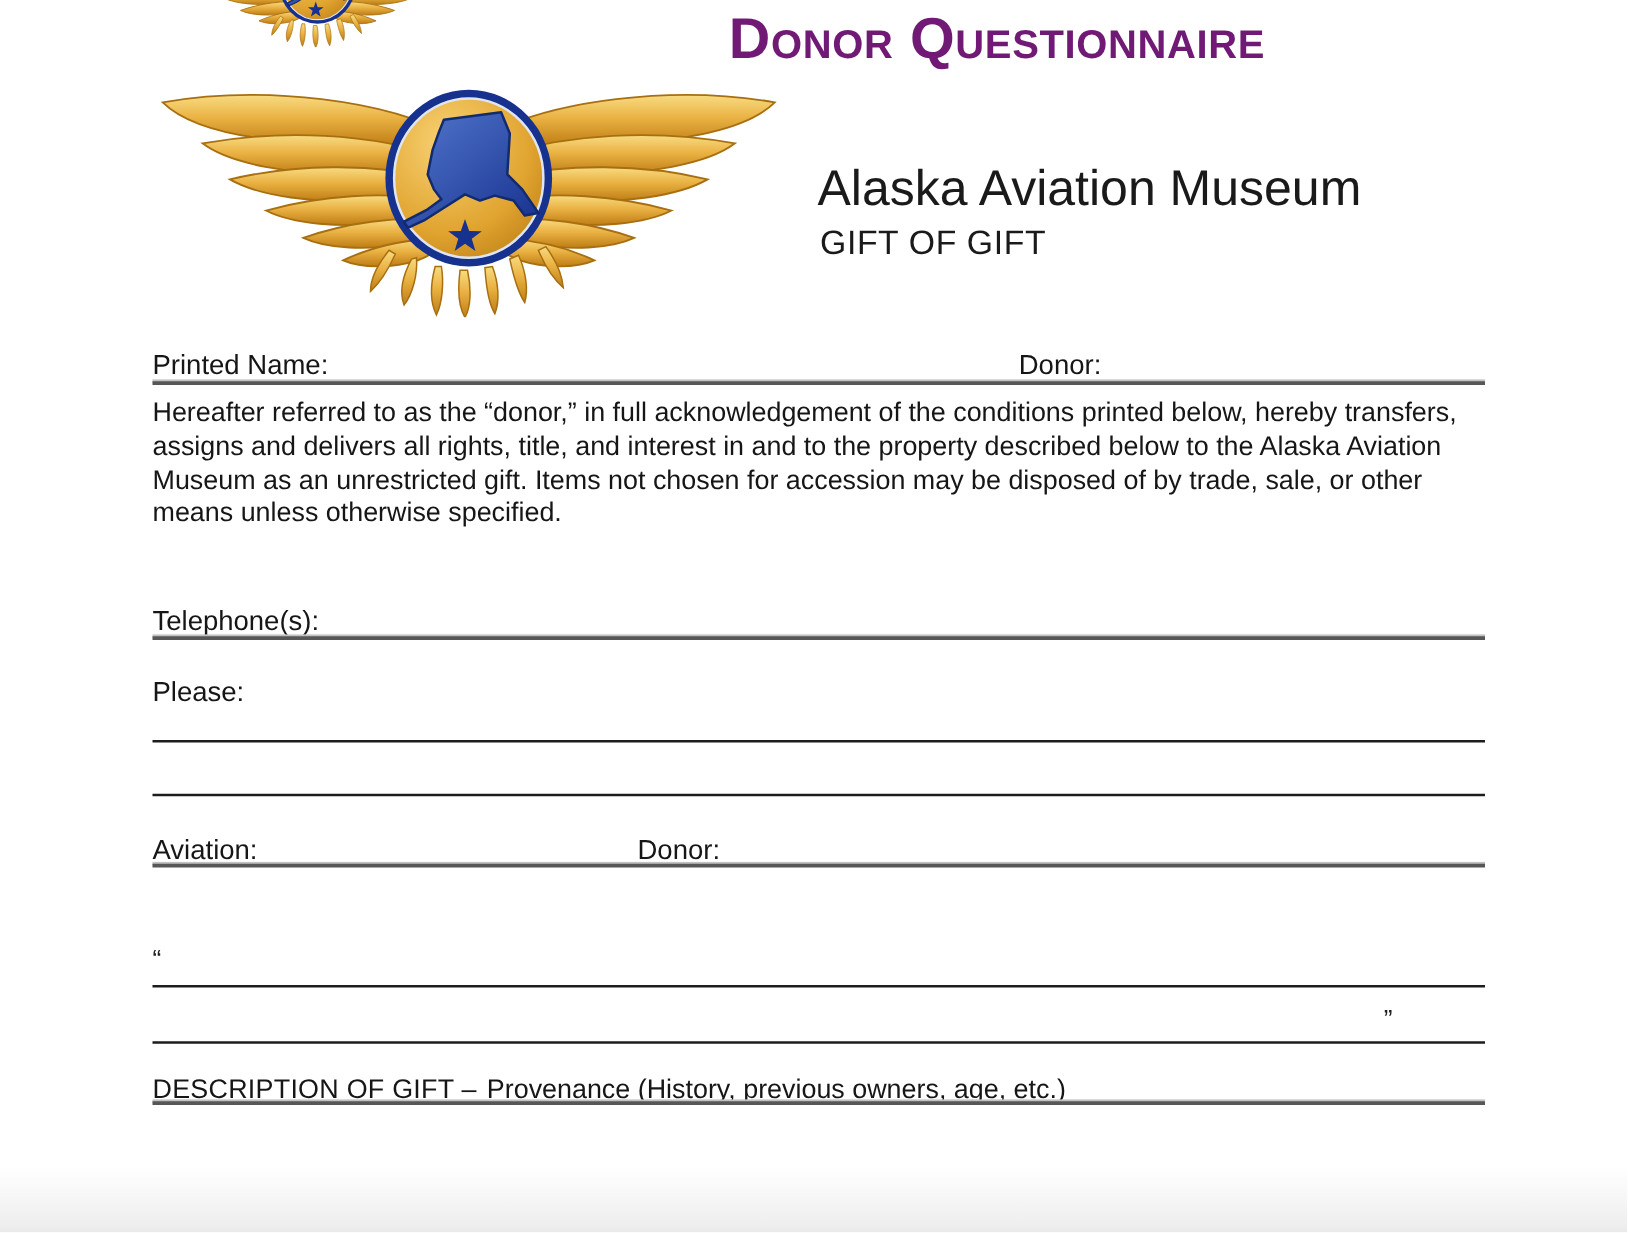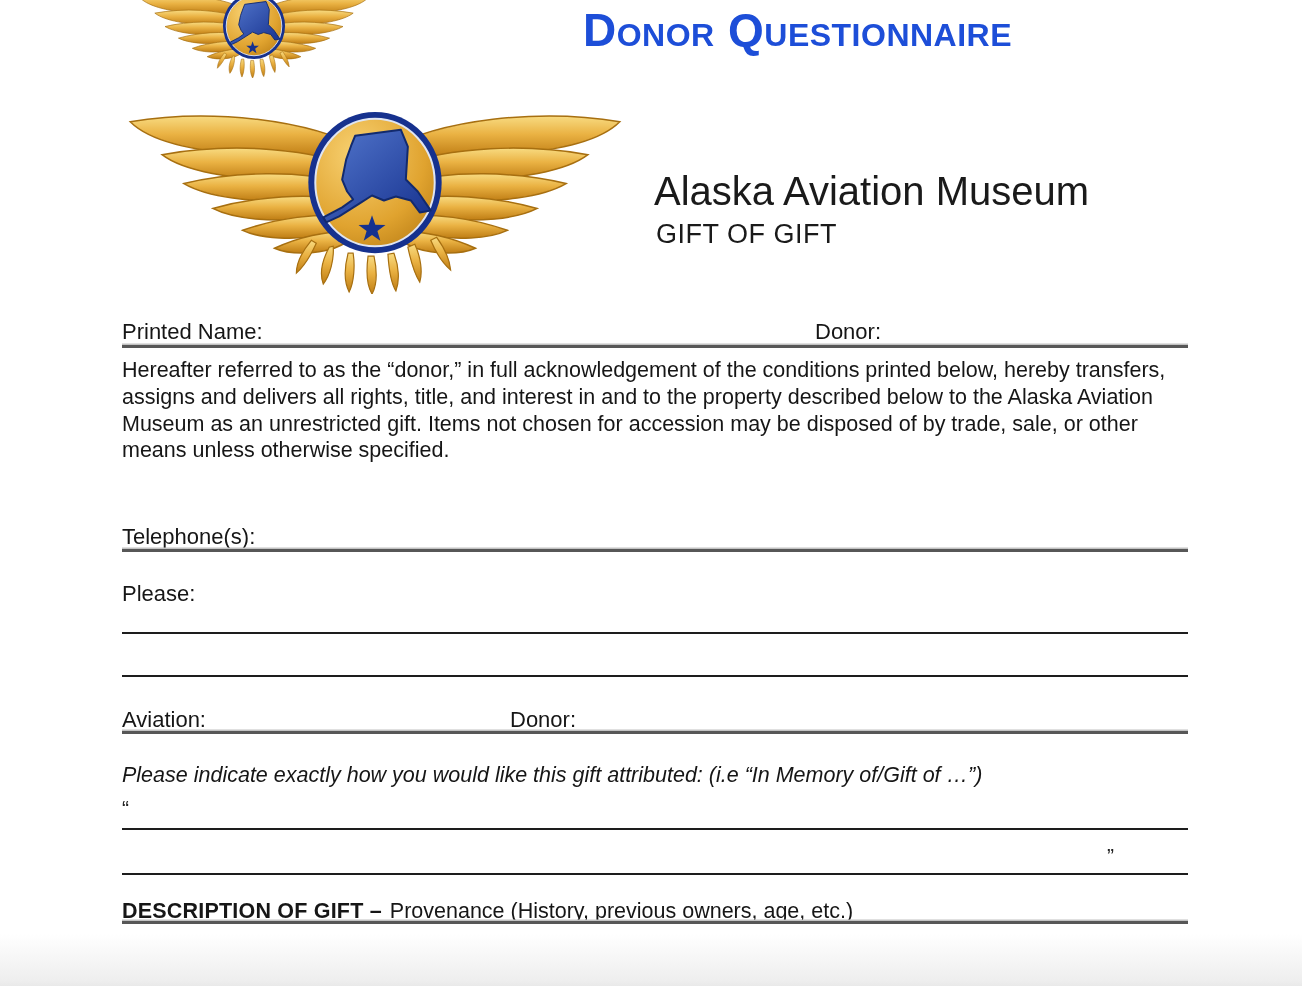--- a/index.html
+++ b/index.html
@@ -4,29 +4,29 @@
 <style>
   html,body{margin:0;padding:0;background:#ffffff;}
   .page{
     position:relative;
     width:1302px;height:986px;
     overflow:hidden;
     background:#ffffff;
     font-family:"Liberation Sans", sans-serif;
     color:#111111;
   }
-  .abs{position:absolute;margin-top:40px;}
+  .abs{position:absolute;}
   
   .doc-title{
     left:583px;top:4px;
     font-size:46px;line-height:52px;
     font-weight:bold;
     font-variant:small-caps;
     letter-spacing:.5px;
-    color:#1d4ed8;
+    color:#701a75;
     white-space:nowrap;
     margin:0;
   }
   .org-name{
     left:654px;top:128px;
     font-size:40px;line-height:46px;
     font-weight:400;color:#1a1a1a;white-space:nowrap;
   }
   .doc-subtitle{
     left:656px;top:179px;
@@ -44,21 +44,21 @@
   .para{
     left:122px;top:317px;width:1068px;
     font-size:21.5px;line-height:26.8px;color:#161616;
   }
   .prompt{
     left:122px;top:722px;width:1068px;
     font-size:21.5px;line-height:26px;font-style:italic;color:#161616;
   }
   .quote{font-size:21px;line-height:22px;color:#222;}
   .desc-row{left:122px;top:858px;font-size:21.5px;line-height:26px;white-space:nowrap;color:#161616;}
-  .desc-bold{font-weight:bold;letter-spacing:.2px;margin-right:8px;}
+  .desc-bold{font-weight:normal;letter-spacing:.2px;margin-right:8px;}
   
   .rule{left:122px;width:1066px;}
   .rule.thick{height:3px;background:#575757;box-shadow:0 -1.5px 0 #c2c2c2;}
   .rule.thin{height:2px;background:#1d1d1d;}
   
   .bottom-fade{
     left:0;bottom:0;width:1302px;height:52px;
     background:linear-gradient(180deg, rgba(238,238,238,0) 0%, #eeeeee 90%, #e9e9e9 100%);
   }
 </style>
@@ -135,21 +135,20 @@
   <div class="abs rule thick" style="top:509px;"></div>
 
   <div class="abs label" style="left:122px;top:540px;">Please:</div>
   <div class="abs rule thin" style="top:592px;"></div>
   <div class="abs rule thin" style="top:635px;"></div>
 
   <div class="abs label" style="left:122px;top:666px;">Aviation:</div>
   <div class="abs label" style="left:510px;top:666px;">Donor:</div>
   <div class="abs rule thick" style="top:691px;"></div>
 
-  <div class="abs prompt">Please indicate exactly how you would like this gift attributed: (i.e “In Memory of/Gift of …”)</div>
   <div class="abs quote" style="left:122px;top:757px;">“</div>
   <div class="abs rule thin" style="top:788px;"></div>
   <div class="abs quote" style="left:1107px;top:805px;">”</div>
   <div class="abs rule thin" style="top:833px;"></div>
 
   <div class="abs desc-row">
     <span class="desc-bold">DESCRIPTION OF GIFT –</span><span>Provenance (History, previous owners, age, etc.)</span>
   </div>
   <div class="abs rule thick" style="top:881px;"></div>
 

